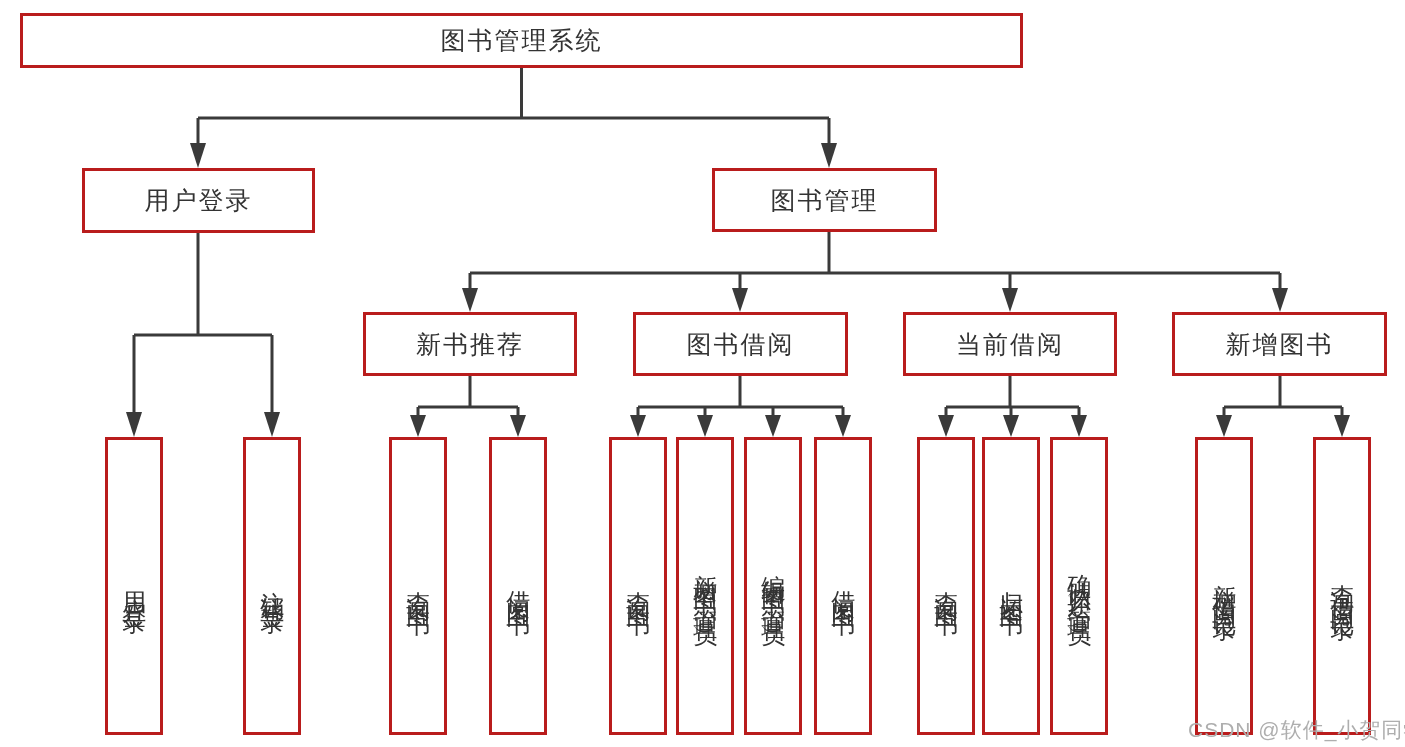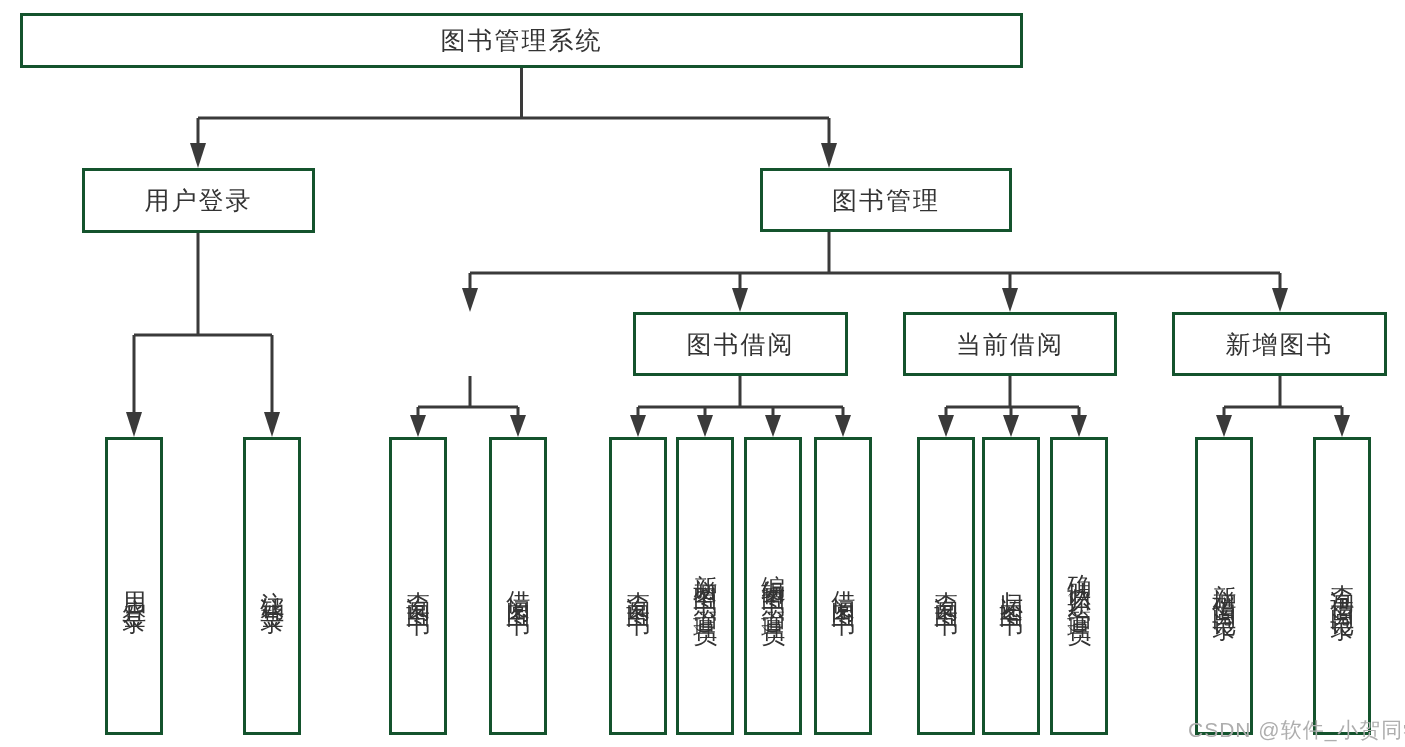--- a/index.html
+++ b/index.html
@@ -17,21 +17,21 @@
   }
   .connectors {
     position: absolute;
     left: 0; top: 0;
     width: 1405px; height: 747px;
   }
   .node {
     position: absolute;
     box-sizing: border-box;
     background: #ffffff;
-    border: 3px solid #14532d;
+    border: 3px solid #b91c1c;
     color: #333333;
     display: flex;
     align-items: center;
     justify-content: center;
     text-align: center;
   }
   .node.h {
     font-size: 25px;
     letter-spacing: 2px;
     line-height: 1;
@@ -99,22 +99,23 @@
       <polygon points="1003,415 1019,415 1011,437"></polygon>
       <polygon points="1071,415 1087,415 1079,437"></polygon>
       <polygon points="1216,415 1232,415 1224,437"></polygon>
       <polygon points="1334,415 1350,415 1342,437"></polygon>
     </g>
   </svg>
 
   <div class="node h" style="left:20px; top:13px; width:1003px; height:55px;">图书管理系统</div>
 
   <div class="node h" style="left:82px; top:168px; width:233px; height:65px;">用户登录</div>
-  <div class="node h" style="left:712px; top:168px; width:252px; height:64px;margin-left:48px;">图书管理</div>
+  <div class="node h" style="left:712px; top:168px; width:225px; height:64px;">图书管理</div>
 
+  <div class="node h" style="left:363px; top:312px; width:214px; height:64px;">新书推荐</div>
   <div class="node h" style="left:903px; top:312px; width:214px; height:64px;">当前借阅</div>
   <div class="node h" style="left:633px; top:312px; width:215px; height:64px;">图书借阅</div>
   <div class="node h" style="left:1172px; top:312px; width:215px; height:64px;">新增图书</div>
 
   <div class="node v" style="left:105px; top:437px; width:58px; height:298px;">用户登录</div>
   <div class="node v" style="left:243px; top:437px; width:58px; height:298px;">注销登录</div>
 
   <div class="node v" style="left:389px; top:437px; width:58px; height:298px;">查询图书</div>
   <div class="node v" style="left:489px; top:437px; width:58px; height:298px;">借阅图书</div>
 

